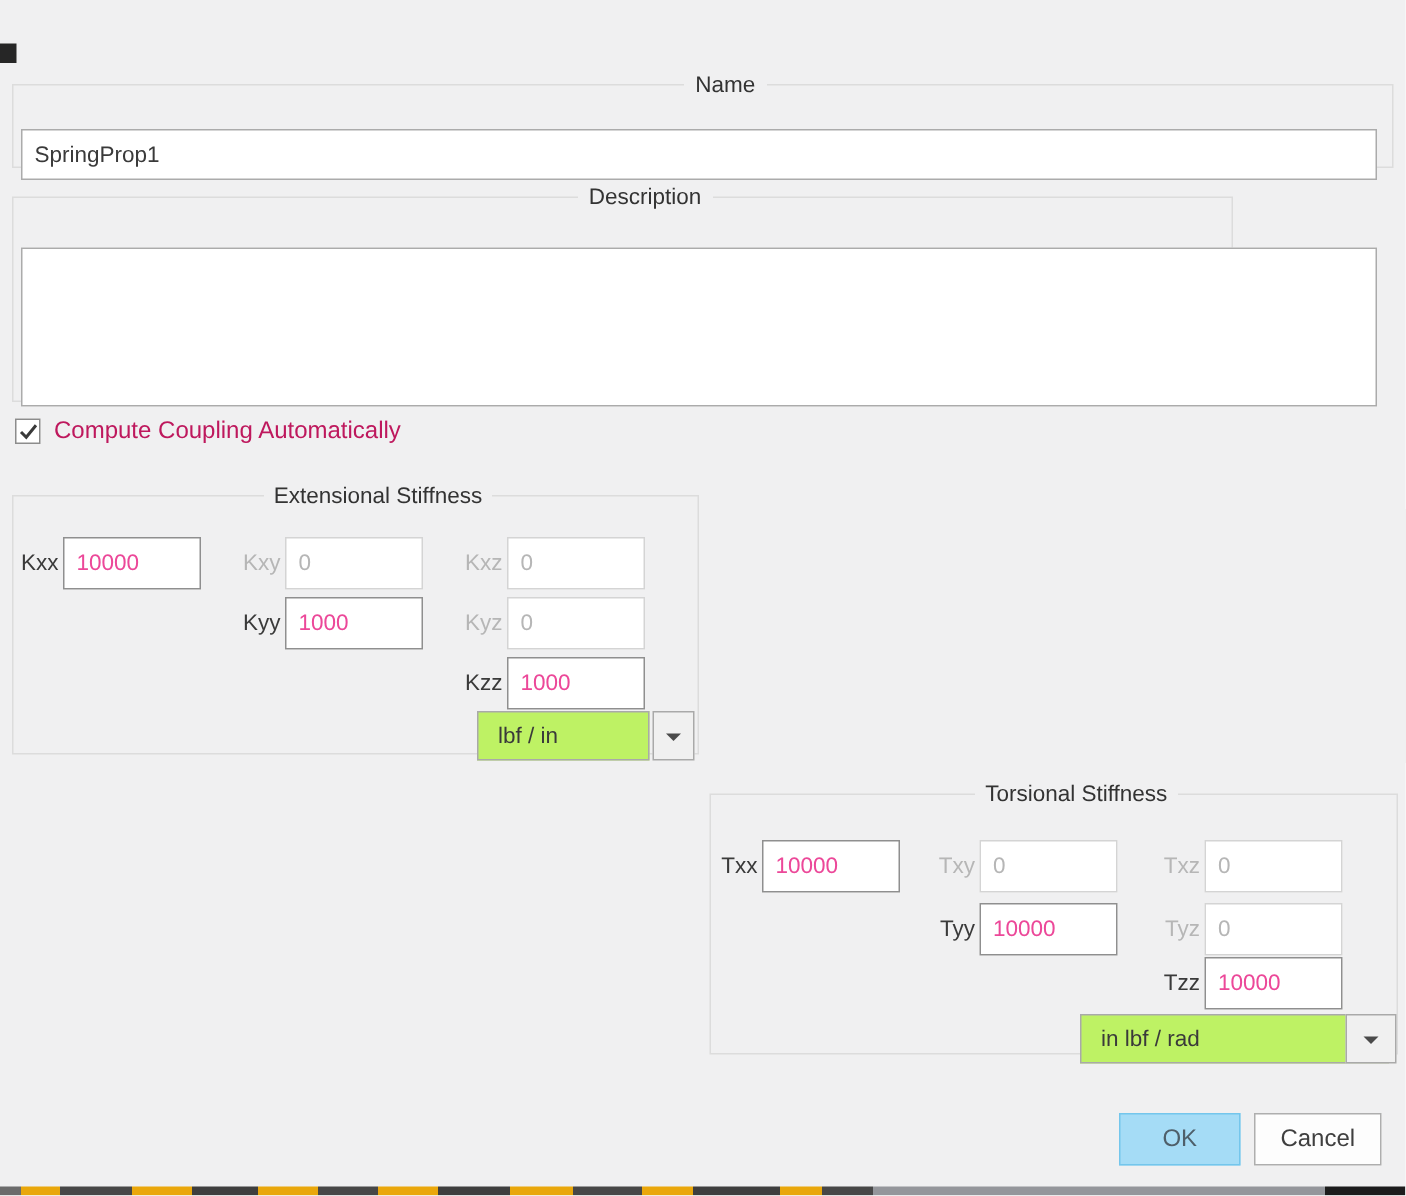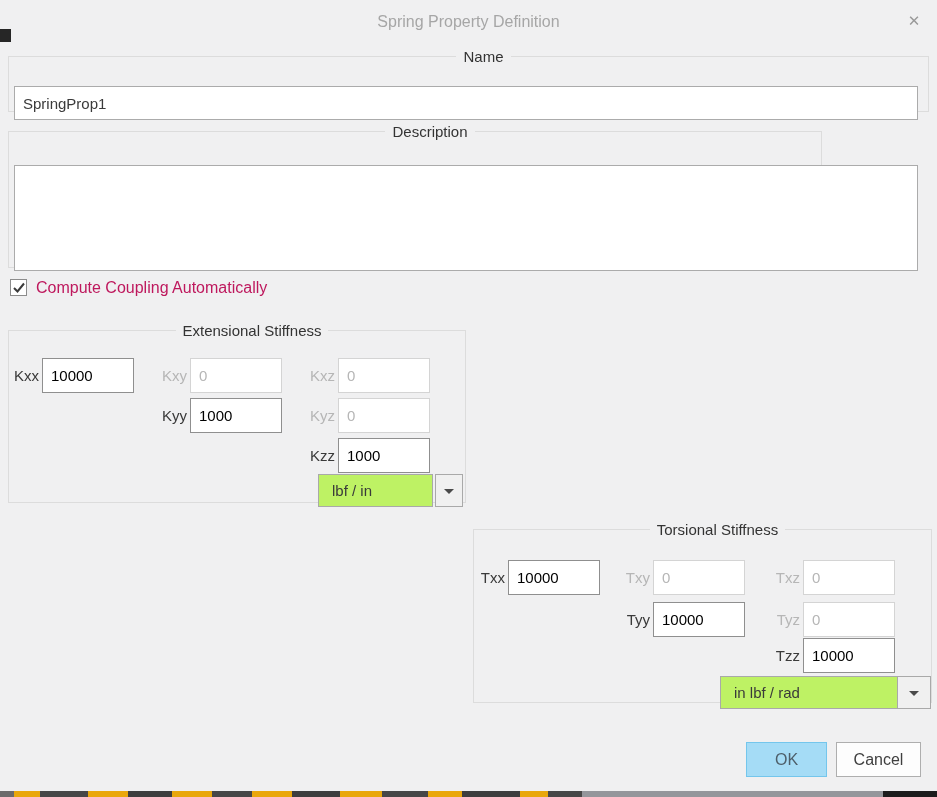--- a/index.html
+++ b/index.html
@@ -91,21 +91,21 @@
   }
 
   
   .cell-label {
     position:absolute; width:30px; height:35px; line-height:35px;
     font-size:15px; color:#3a3a3a; text-align:right; white-space:nowrap;
   }
   .cell-label.off { color:#b6b6b6; }
   .cell-input {
     position:absolute; width:92px; height:35px;
-    font-family:inherit; font-size:15px; color:#000000;
+    font-family:inherit; font-size:15px; color:#ec4899;
     background:#fff; border:1px solid #8f8f8f; padding:0 0 0 8px; outline:none;
   }
   .cell-input.off { border-color:#d4d4d4; color:#b6b6b6; }
 
   
   .ext .c1 { left:33px; }  .ext .c2 { left:181px; } .ext .c3 { left:329px; }
   .ext .l1 { left:0px; }   .ext .l2 { left:148px; } .ext .l3 { left:296px; }
   .ext .r1 { top:19px; }   .ext .r2 { top:59px; }   .ext .r3 { top:99px; }
 
   .tor .c1 { left:34px; }  .tor .c2 { left:179px; } .tor .c3 { left:329px; }
@@ -147,24 +147,20 @@
   .btn-cancel {
     left:836px; width:85px;
     background:#fdfdfd; border:1px solid #aeaeae; color:#3f3f3f;
   }
 </style>
 </head>
 <body>
 
 <div class="dialog">
 
-  <div class="titlebar">
-    <div class="title">Spring Property Definition</div>
-    <div class="close-btn">✕</div>
-  </div>
 
   <div class="corner-artifact"></div>
 
   <fieldset class="fs-name">
     <legend>Name</legend>
     <input class="txt name-input" type="text" value="SpringProp1" style="">
   </fieldset>
 
   <fieldset class="fs-desc">
     <legend>Description</legend>

